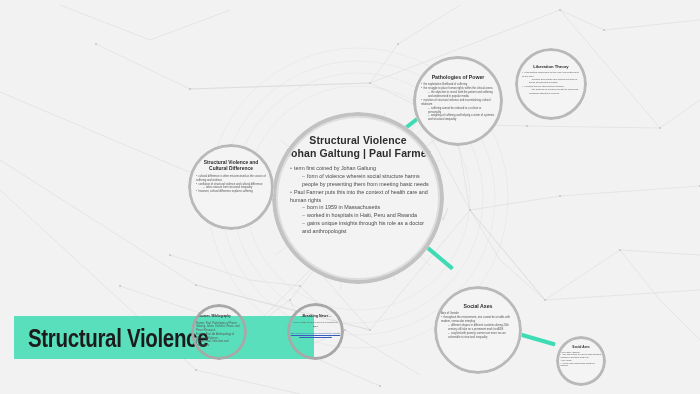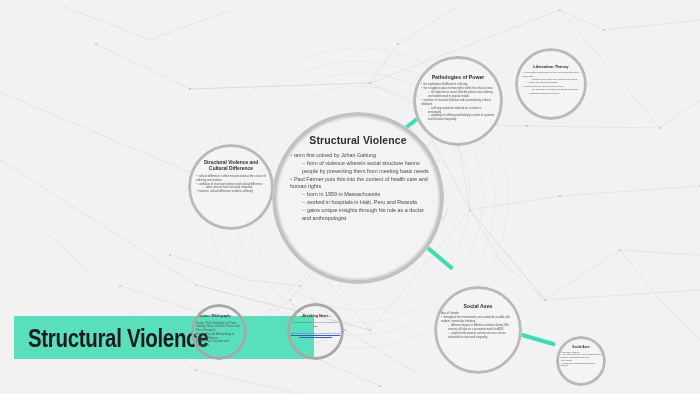--- a/index.html
+++ b/index.html
@@ -217,20 +217,21 @@
   <div class="conn" id="conn-pop"></div>
   <div class="conn" id="conn-lib"></div>
   <div class="conn" id="conn-axes"></div>
   <div class="conn" id="conn-axes2"></div>
 
   <div class="bubble" id="center-bubble">
     <div class="ring"></div>
     <div class="ring2"></div>
     <div class="c-title">
       <div>Structural Violence</div>
+      <div>Johan Galtung | Paul Farmer</div>
     </div>
     <div class="c-body">
       <div class="l1">term first coined by Johan Galtung</div>
       <div class="l2">form of violence wherein social structure harms people by preventing them from meeting basic needs</div>
       <div class="l1">Paul Farmer puts this into the context of health care and human rights</div>
       <div class="l2">born in 1959 in Massachusetts</div>
       <div class="l2">worked in hospitals in Haiti, Peru and Rwanda</div>
       <div class="l2">gains unique insights through his role as a doctor and anthropologist</div>
     </div>
   </div>

